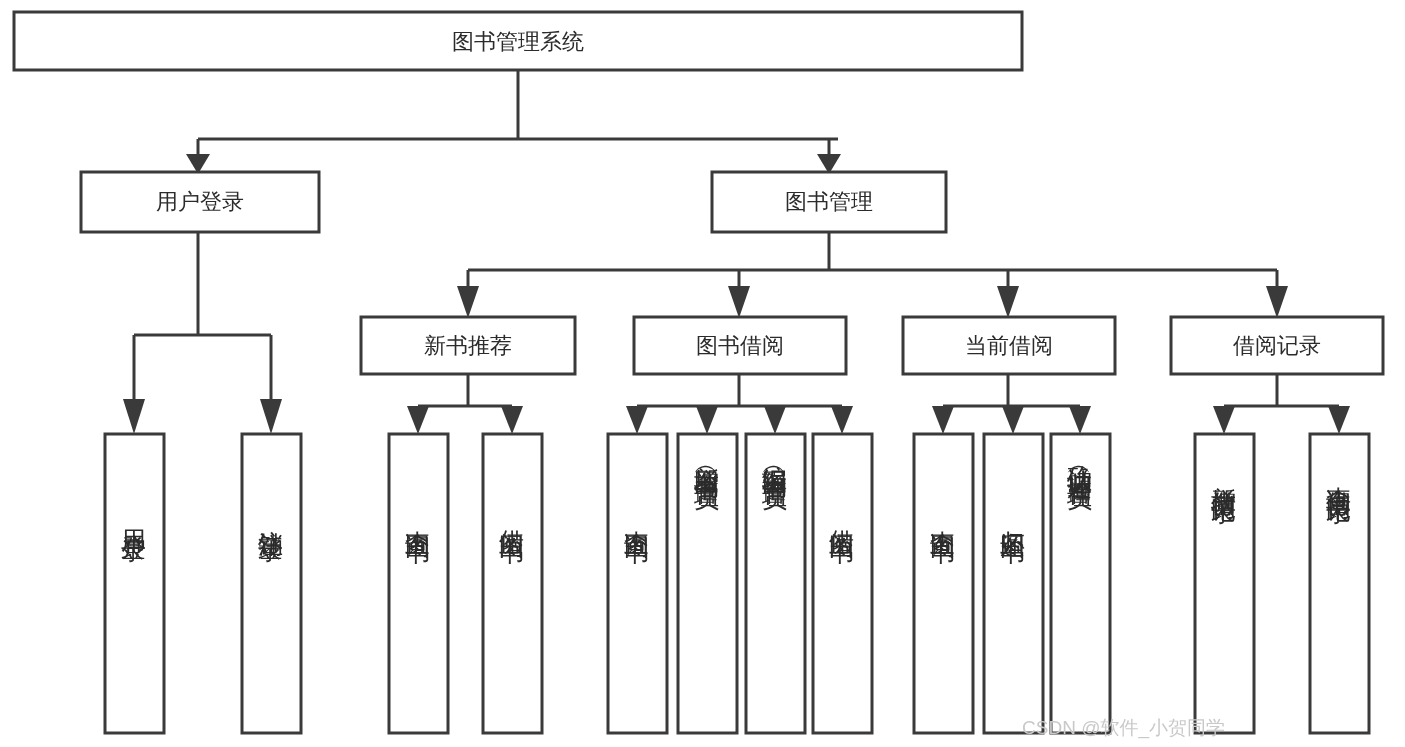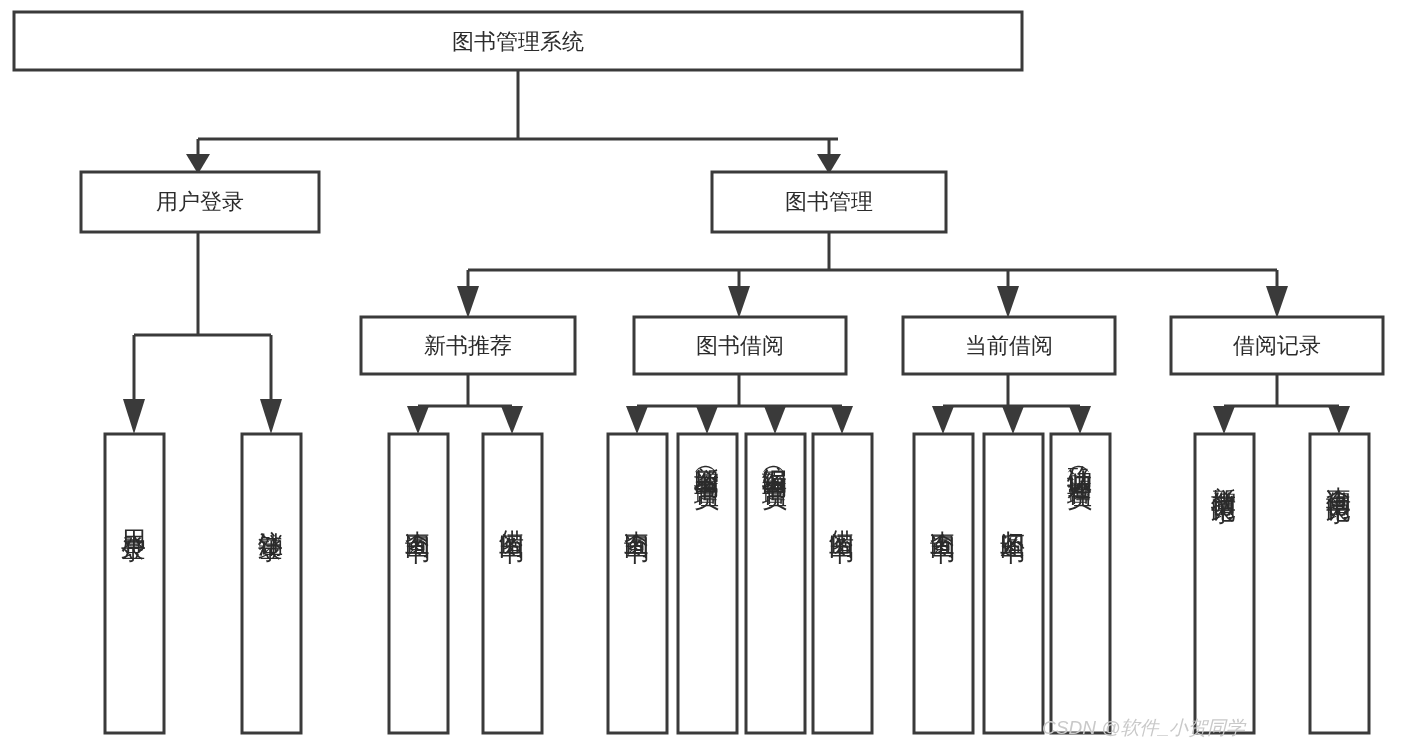--- a/index.html
+++ b/index.html
@@ -51,28 +51,27 @@
   .node-label-v {
     font-family: "Liberation Sans", "DejaVu Sans", sans-serif;
     font-size: 25px;
     fill: #2b2b2b;
     writing-mode: vertical-rl;
     text-orientation: upright;
     letter-spacing: 3px;
   }
   .watermark-text {
     position: absolute;
-    right: 4px;
+    right: 24px;
     bottom: 6px;
     font-family: "Liberation Sans", "DejaVu Sans", sans-serif;
     font-size: 19px;
     color: #c9c9c9;
     white-space: nowrap;
     user-select: none;
-    font-style: italic;
   }
 </style>
 </head>
 <body>
 
 <div id="diagram-root">
 
   <svg id="tree-svg" viewBox="0 0 1405 747" xmlns="http://www.w3.org/2000/svg">
 
     <defs>

